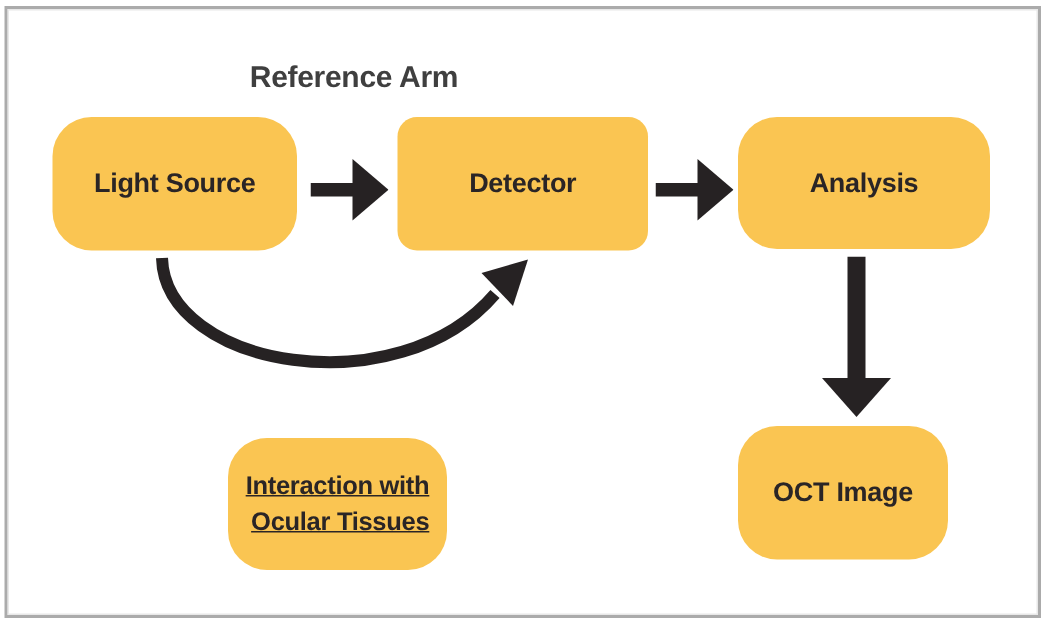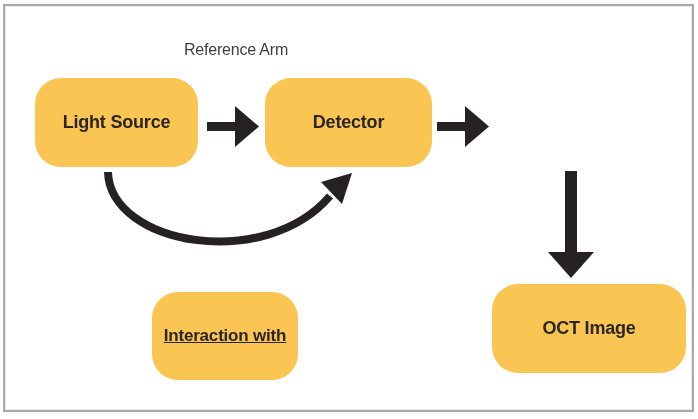--- a/index.html
+++ b/index.html
@@ -37,37 +37,37 @@
     font-size: 18px;
     letter-spacing: -0.2px;
   }
   .node .two-line {
     font-size: 17px;
     line-height: 24px;
   }
   .annotation {
     position: absolute;
     color: var(--annotation-text, #3F3F3F);
-    font-weight: 400;
-    font-size: 16px;
+    font-weight: 700;
+    font-size: 20px;
     letter-spacing: -0.2px;
     white-space: nowrap;
     transform: translateX(-50%);
   }
   .arrow {
     position: absolute;
   }
   .arrow svg { display: block; }
 
   
   #node-light-source { left: 35px;  top: 78px;  width: 163px; height: 89px; }
-  #node-detector     { left: 265px; top: 78px;  width: 167px; height: 89px; }
+  #node-detector     { left: 265px; top: 78px;  width: 167px; height: 89px; border-radius: 13px; }
   #node-analysis     { left: 492px; top: 78px;  width: 168px; height: 88px; }
   #node-interaction  { left: 152px; top: 292px; width: 146px; height: 88px; text-decoration: underline; }
-  #node-oct-image    { left: 492px; top: 284px; width: 194px; height: 89px; }
+  #node-oct-image    { left: 492px; top: 284px; width: 140px; height: 89px; }
 
   
   #arrow-ls-detector   { left: 207px; top: 104px; }
   #arrow-det-analysis  { left: 437px; top: 104px; }
   #arrow-analysis-oct  { left: 548px; top: 171px; }
   #arrow-sample-curve  { left: 90px;  top: 160px; }
 
   
   #label-reference-arm { left: 236px; top: 41px; }
   #label-sample-arm    { left: 226px; top: 256px; }
@@ -79,23 +79,27 @@
   <div class="frame"></div>
 
   <div class="annotation" id="label-reference-arm">Reference Arm</div>
 
   <div class="node" id="node-light-source">
     <span>Light Source</span>
   </div>
   <div class="node" id="node-detector">
     <span>Detector</span>
   </div>
+  <div class="node" id="node-analysis">
+    <span>Analysis</span>
+  </div>
   <div class="node" id="node-interaction">
     <span class="two-line">
       <span>Interaction with</span><br>
+      <span>Ocular Tissues</span>
     </span>
   </div>
   <div class="node" id="node-oct-image">
     <span>OCT Image</span>
   </div>
 
   <div class="arrow" id="arrow-ls-detector">
     <svg width="52" height="44" viewBox="0 0 52 44">
       <rect x="0" y="18" width="29" height="9" fill="var(--arrow, #262223)"></rect>
       <polygon points="28,2 52,22.5 28,43" fill="var(--arrow, #262223)"></polygon>

